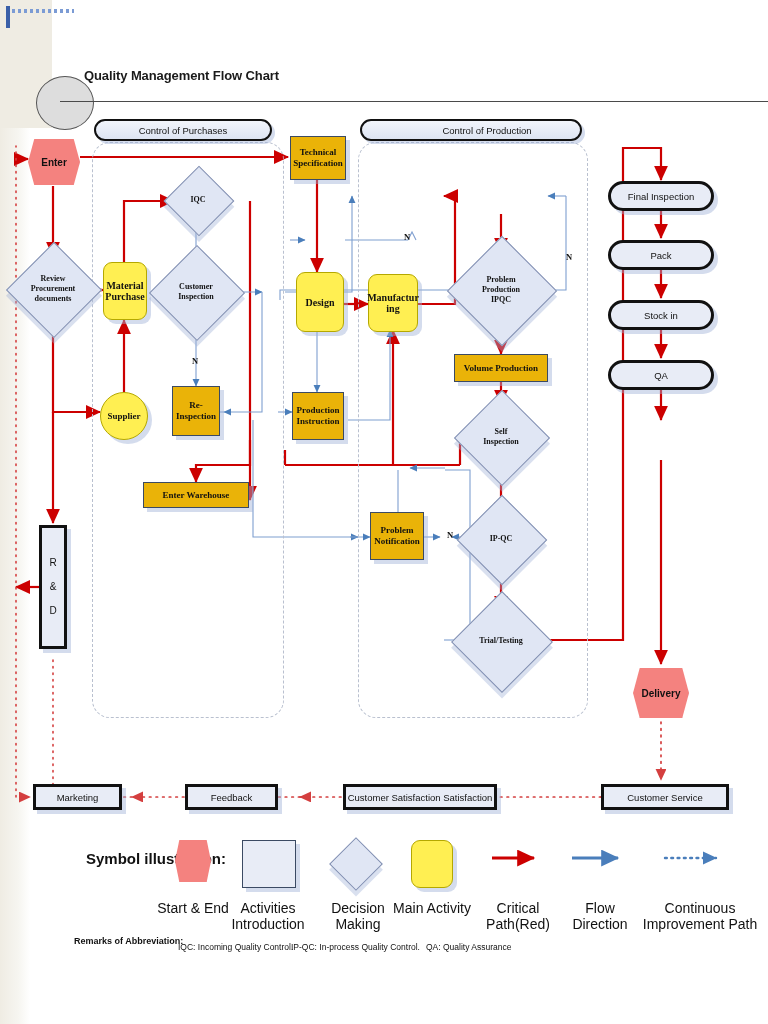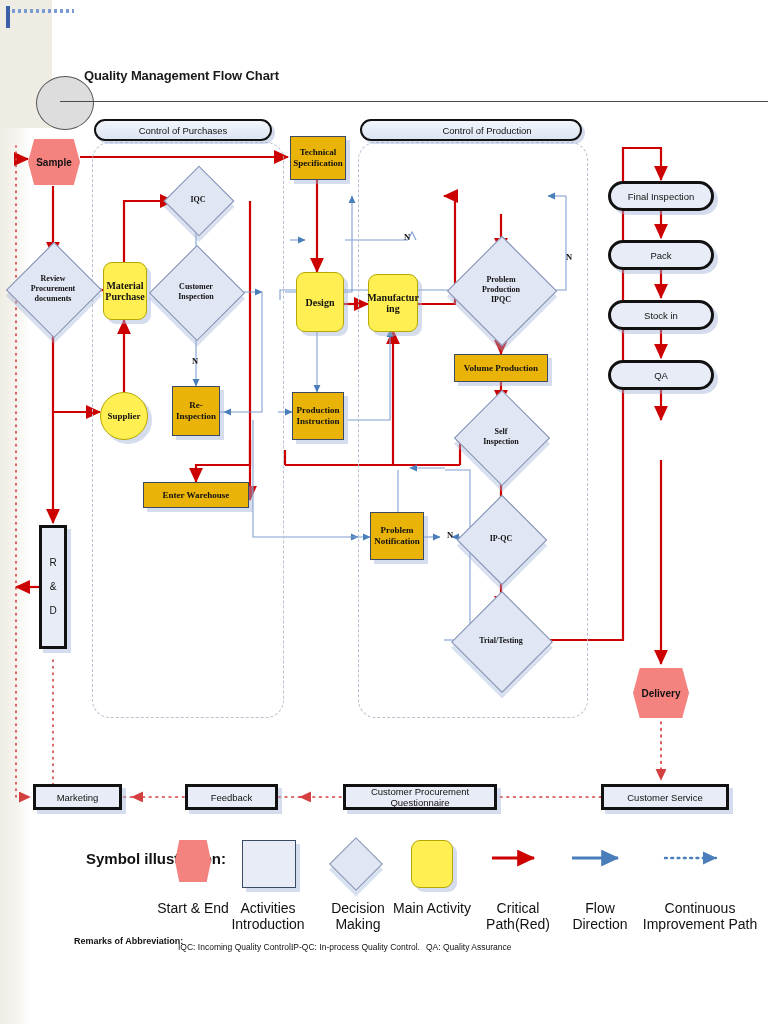--- a/index.html
+++ b/index.html
@@ -295,21 +295,21 @@
   <div class="group-box" style="left:358px;top:142px;width:228px;height:574px;"></div>
 
   <div class="n n-band shadowbox" style="left:94px;top:119px;width:178px;height:22px;">
     <span>Control of Purchases</span>
   </div>
   <div class="n n-band shadowbox" style="left:360px;top:119px;width:222px;height:22px;padding-left:32px;">
     <span>Control of Production</span>
   </div>
 
   <div class="n n-hex" style="left:28px;top:139px;width:52px;height:46px;">
-    <span>Sample</span>
+    <span>Enter</span>
   </div>
 
   <div class="n-diamond-wrap" style="left:20px;top:256px;width:66px;height:66px;">
     <div class="n-diamond"></div>
     <div class="n-diamond-label">
       <div>
         <div>Review</div>
         <div>Procurement</div>
         <div>documents</div>
       </div>
@@ -446,21 +446,21 @@
   <div class="yes-no" style="left:566px;top:252px;">N</div>
   <div class="yes-no" style="left:447px;top:530px;">N</div>
 
   <div class="n n-rect-thick" style="left:33px;top:784px;width:89px;height:26px;">
     <span>Marketing</span>
   </div>
   <div class="n n-rect-thick" style="left:185px;top:784px;width:93px;height:26px;">
     <span>Feedback</span>
   </div>
   <div class="n n-rect-thick" style="left:343px;top:784px;width:154px;height:26px;">
-    <span>Customer Procurement Questionnaire</span>
+    <span>Customer Satisfaction Satisfaction</span>
   </div>
   <div class="n n-rect-thick" style="left:601px;top:784px;width:128px;height:26px;">
     <span>Customer Service</span>
   </div>
 
   <div class="sym-title" style="left:78px;top:850px;">Symbol illustration:</div>
 
   <div class="leg-hex" style="left:175px;top:840px;width:36px;height:42px;"></div>
   <div class="leg-rect" style="left:242px;top:840px;width:52px;height:46px;"></div>
   <div class="leg-dia" style="left:337px;top:845px;width:36px;height:36px;"></div>

